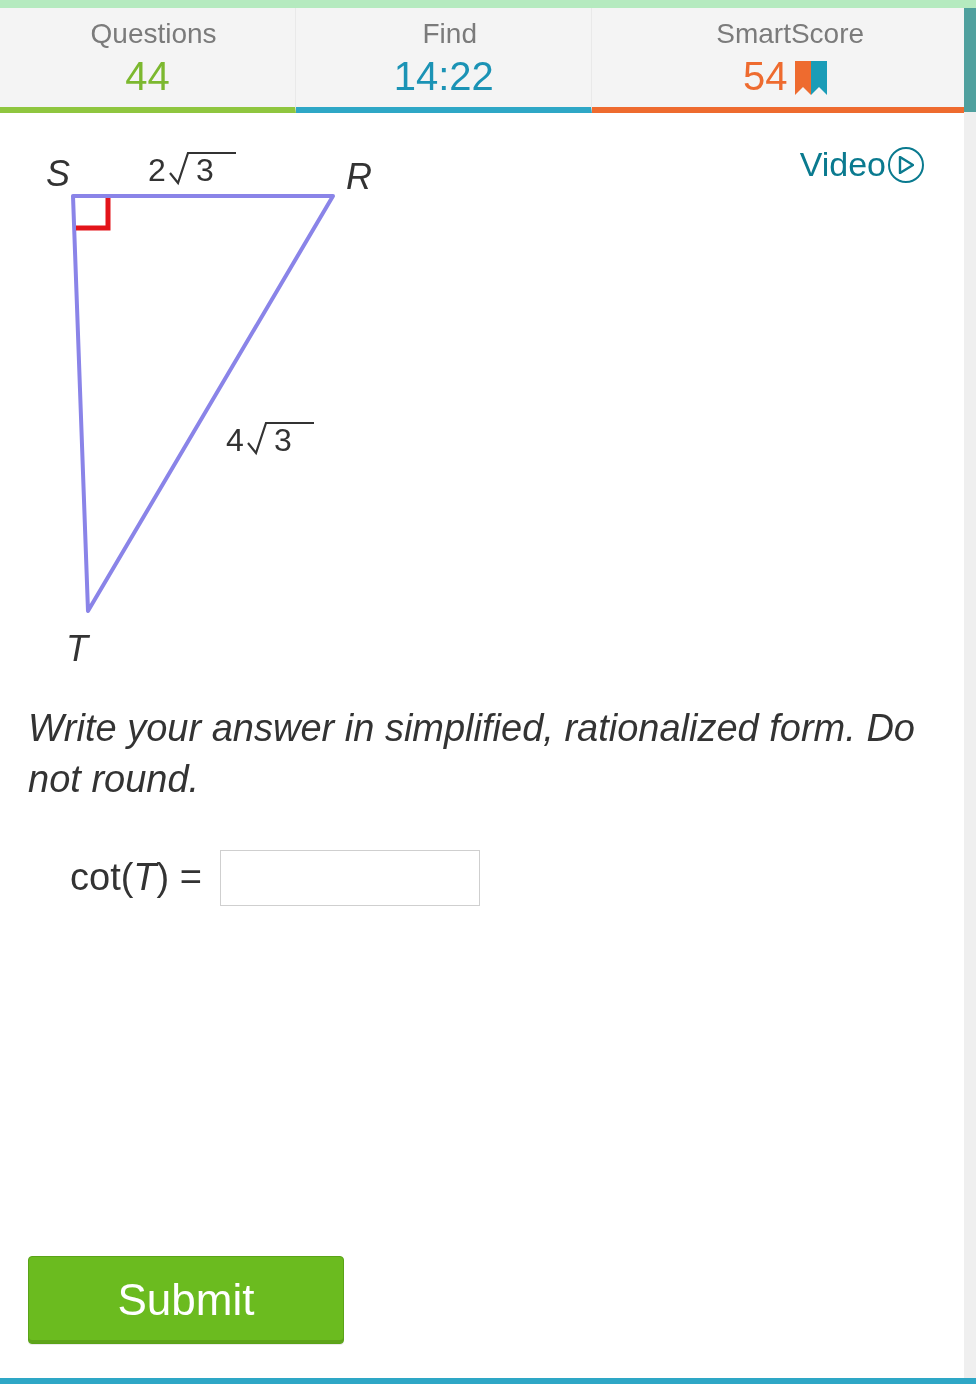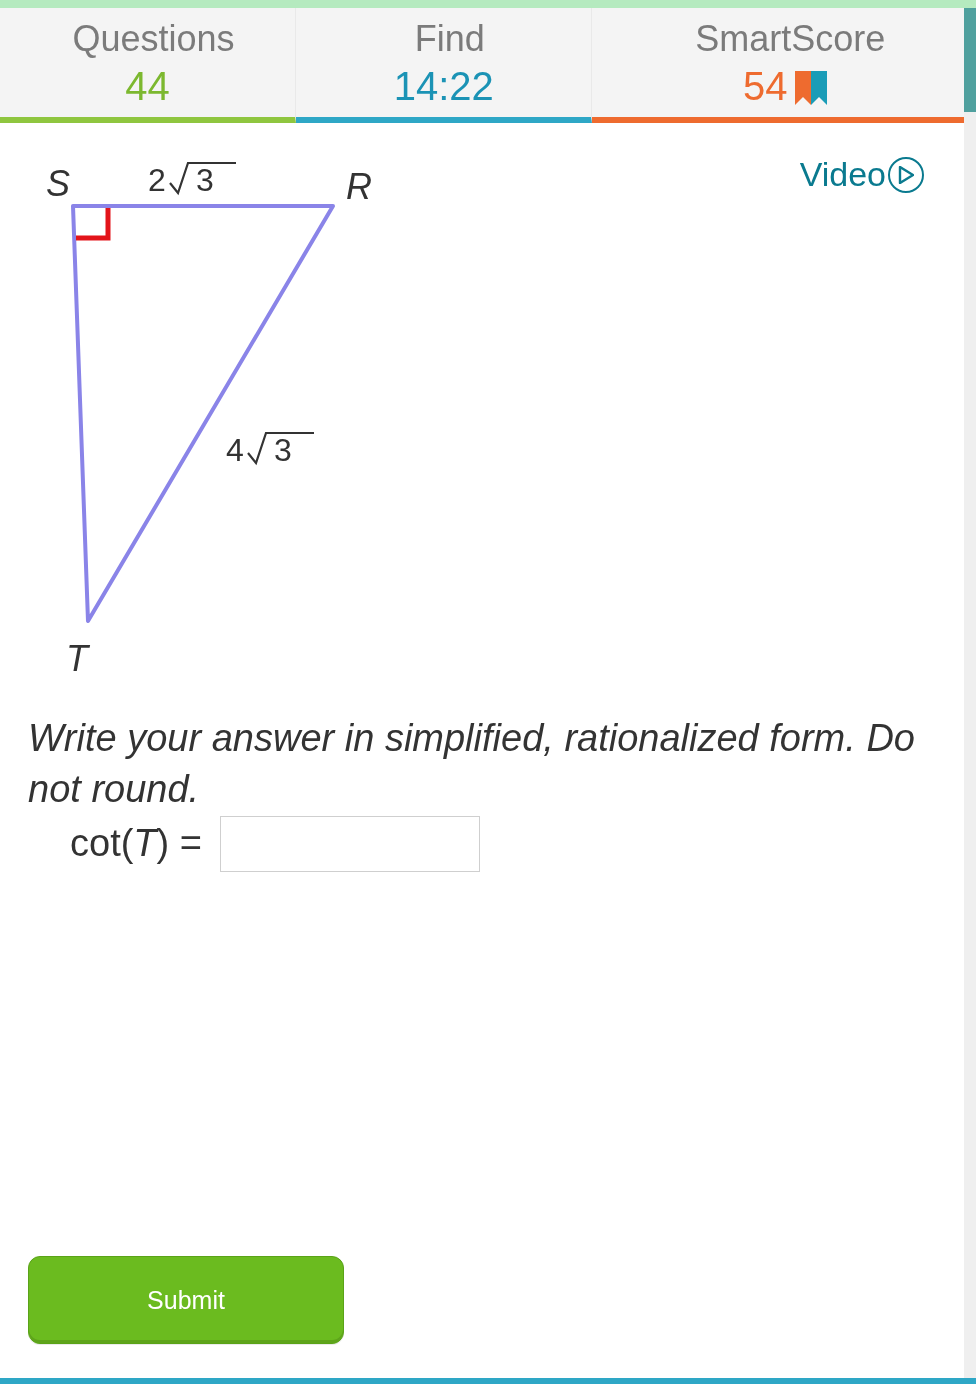--- a/index.html
+++ b/index.html
@@ -6,21 +6,21 @@
   html, body { width: 976px; height: 1384px; font-family: Verdana, Geneva, sans-serif; background: #fff; overflow: hidden; }
   .page { width: 976px; height: 1384px; position: relative; background: #fff; }
 
   .topbar-green { height: 8px; background: #b5eabf; width: 100%; }
 
   .stats-wrap { display: flex; width: 100%; }
   .stat-col { flex: 1; display: flex; flex-direction: column; align-items: center; background: #f4f4f4; border-bottom: 6px solid transparent; border-right: 1px solid #e9e9e9; }
   .stat-col:nth-child(1) { border-bottom-color: #8fc63f; }
   .stat-col:nth-child(2) { border-bottom-color: #2ea7c6; }
   .stat-col:nth-child(3) { flex: 1.3; border-bottom-color: #ee6b2f; border-right: none; }
-  .stat-label { color: #7b7b7b; font-size: 36px; padding: 10px 0 4px 0; margin-left: 12px; }
+  .stat-label { color: #7b7b7b; font-size: 28px; padding: 10px 0 4px 0; margin-left: 12px; }
   .stat-value { font-size: 40px; font-weight: 400; padding-bottom: 8px; display: flex; align-items: center; gap: 8px; }
   .stat-col:nth-child(1) .stat-value { color: #7cb82f; }
   .stat-col:nth-child(2) .stat-value { color: #1b93b5; }
   .stat-col:nth-child(3) .stat-value { color: #ee6b2f; }
 
   .ribbons { display: inline-flex; gap: 2px; }
   .ribbon { width: 14px; height: 32px; display: inline-block; position: relative; }
   .ribbon svg { display:block; }
 
   .content { position: relative; padding: 0 28px; }
@@ -28,26 +28,26 @@
   .video-link { position: absolute; right: 52px; top: 14px; color: #0a7a8f; font-size: 34px; display: inline-flex; align-items: center; gap: 2px; cursor: pointer; }
   .video-link .play-icon { width: 36px; height: 36px; border: 2.5px solid #0a7a8f; border-radius: 50%; display: inline-flex; align-items: center; justify-content: center; }
   .video-link .play-icon svg { display:block; }
 
   .question-text { font-size: 38px; color: #333; margin-top: 86px; }
 
   .figure-wrap { margin-top: 18px; margin-left: 0; }
 
   .instruction { font-size: 38px; font-style: italic; color: #333; margin-top: 28px; line-height: 1.35; }
 
-  .answer-row { display: flex; align-items: center; gap: 18px; margin-left: 42px; }
+  .answer-row { display: flex; align-items: center; gap: 18px; margin-top: 44px; margin-left: 42px; }
   .answer-label { font-size: 38px; color: #333; }
   .answer-label .it { font-style: italic; }
   .answer-input { width: 260px; height: 56px; border: 1px solid #cfcfcf; background: #fff; font-size: 30px; padding: 0 10px; }
 
-  .submit-btn { position: absolute; left: 28px; bottom: 40px; width: 316px; height: 88px; background: #6bbb1f; color: #fff; font-size: 25px; border-radius: 12px; border: 1px solid #5aa318; box-shadow: inset 0 -3px 0 rgba(0,0,0,0.12), 0 1px 0 rgba(0,0,0,0.08); cursor: pointer; }
+  .submit-btn { position: absolute; left: 28px; bottom: 40px; width: 316px; height: 88px; background: #6bbb1f; color: #fff; font-size: 44px; border-radius: 4px; border: 1px solid #5aa318; box-shadow: inset 0 -3px 0 rgba(0,0,0,0.12), 0 1px 0 rgba(0,0,0,0.08); cursor: pointer; }
 
   .bottom-accent { position: absolute; bottom: 0; left: 0; width: 100%; height: 6px; background: #2ea7c6; }
 
   .right-scroll { position: absolute; top: 8px; right: 0; bottom: 0; width: 12px; background: #efefef; }
   .right-scroll::before { content:""; position:absolute; top:0; left:0; width:12px; height:104px; background:#4fa09e; }
 
   .angle-sym { font-family: "Segoe UI Symbol", "Apple Symbols", sans-serif; }
   .math-it { font-style: italic; }
 </style>
 </head>

